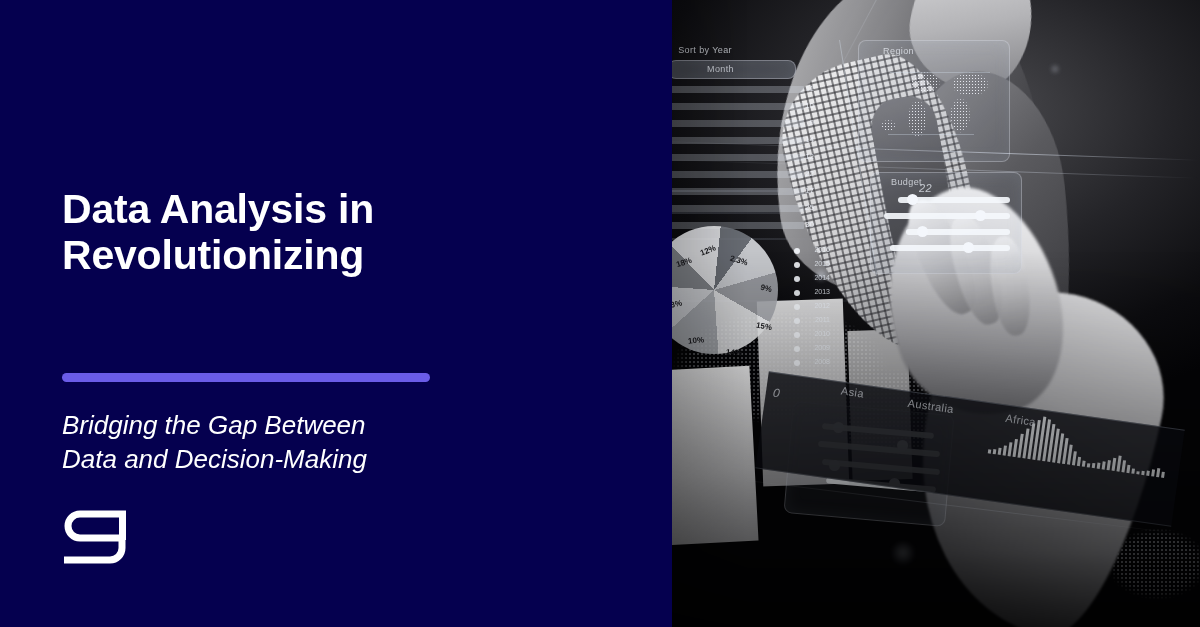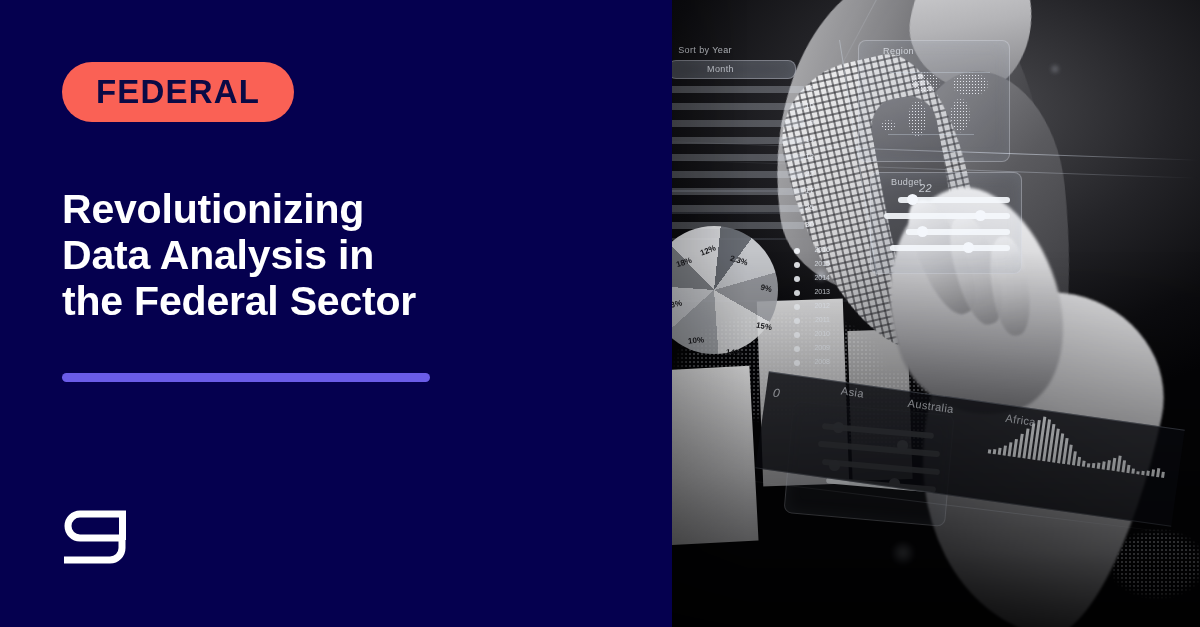--- a/index.html
+++ b/index.html
@@ -439,32 +439,32 @@
       <div class="sweep" style="left:10px;  top:500px; width:560px; transform:rotate(-7deg); opacity:.55;"></div>
       <div class="sweep" style="left:180px; top:30px;  width:320px; transform:rotate(62deg); opacity:.35;"></div>
       <div class="glow" style="left:372px; top:268px; width:14px; height:14px;"></div>
       <div class="glow" style="left:140px; top:64px;  width:10px; height:10px; opacity:.7;"></div>
       <div class="glow" style="left:284px; top:540px; width:26px; height:26px; opacity:.5;"></div>
     </div>
 
     <div id="photo-vignette"></div>
   </div>
 
-  <div id="badge">
-    <span>FEDERAL</span>
+
+  <h1 id="headline">
+    <span class="hl-line">Data Analysis in</span>
+    <span class="hl-line">Revolutionizing</span>
+  </h1>
+
+  <div id="rule"></div>
+
+  <div id="subheadline">
+    <span class="sub-line">Bridging the Gap Between</span>
+    <span class="sub-line">Data and Decision-Making</span>
   </div>
-
-  <h1 id="headline">
-    <span class="hl-line">Revolutionizing</span>
-    <span class="hl-line">Data Analysis in</span>
-    <span class="hl-line">the Federal Sector</span>
-  </h1>
-
-  <div id="rule"></div>
-
 
   <svg id="logo" viewBox="0 0 72 62" aria-hidden="true">
 
     <g fill="none" stroke="#ffffff" stroke-width="7" stroke-linecap="butt">
 
       <path d="M66 8 H20 A12 12 0 0 0 8 20 A12 12 0 0 0 20 32 H62"></path>
 
       <path d="M62 32 V42 A12 12 0 0 1 50 54 H4"></path>
     </g>
 

